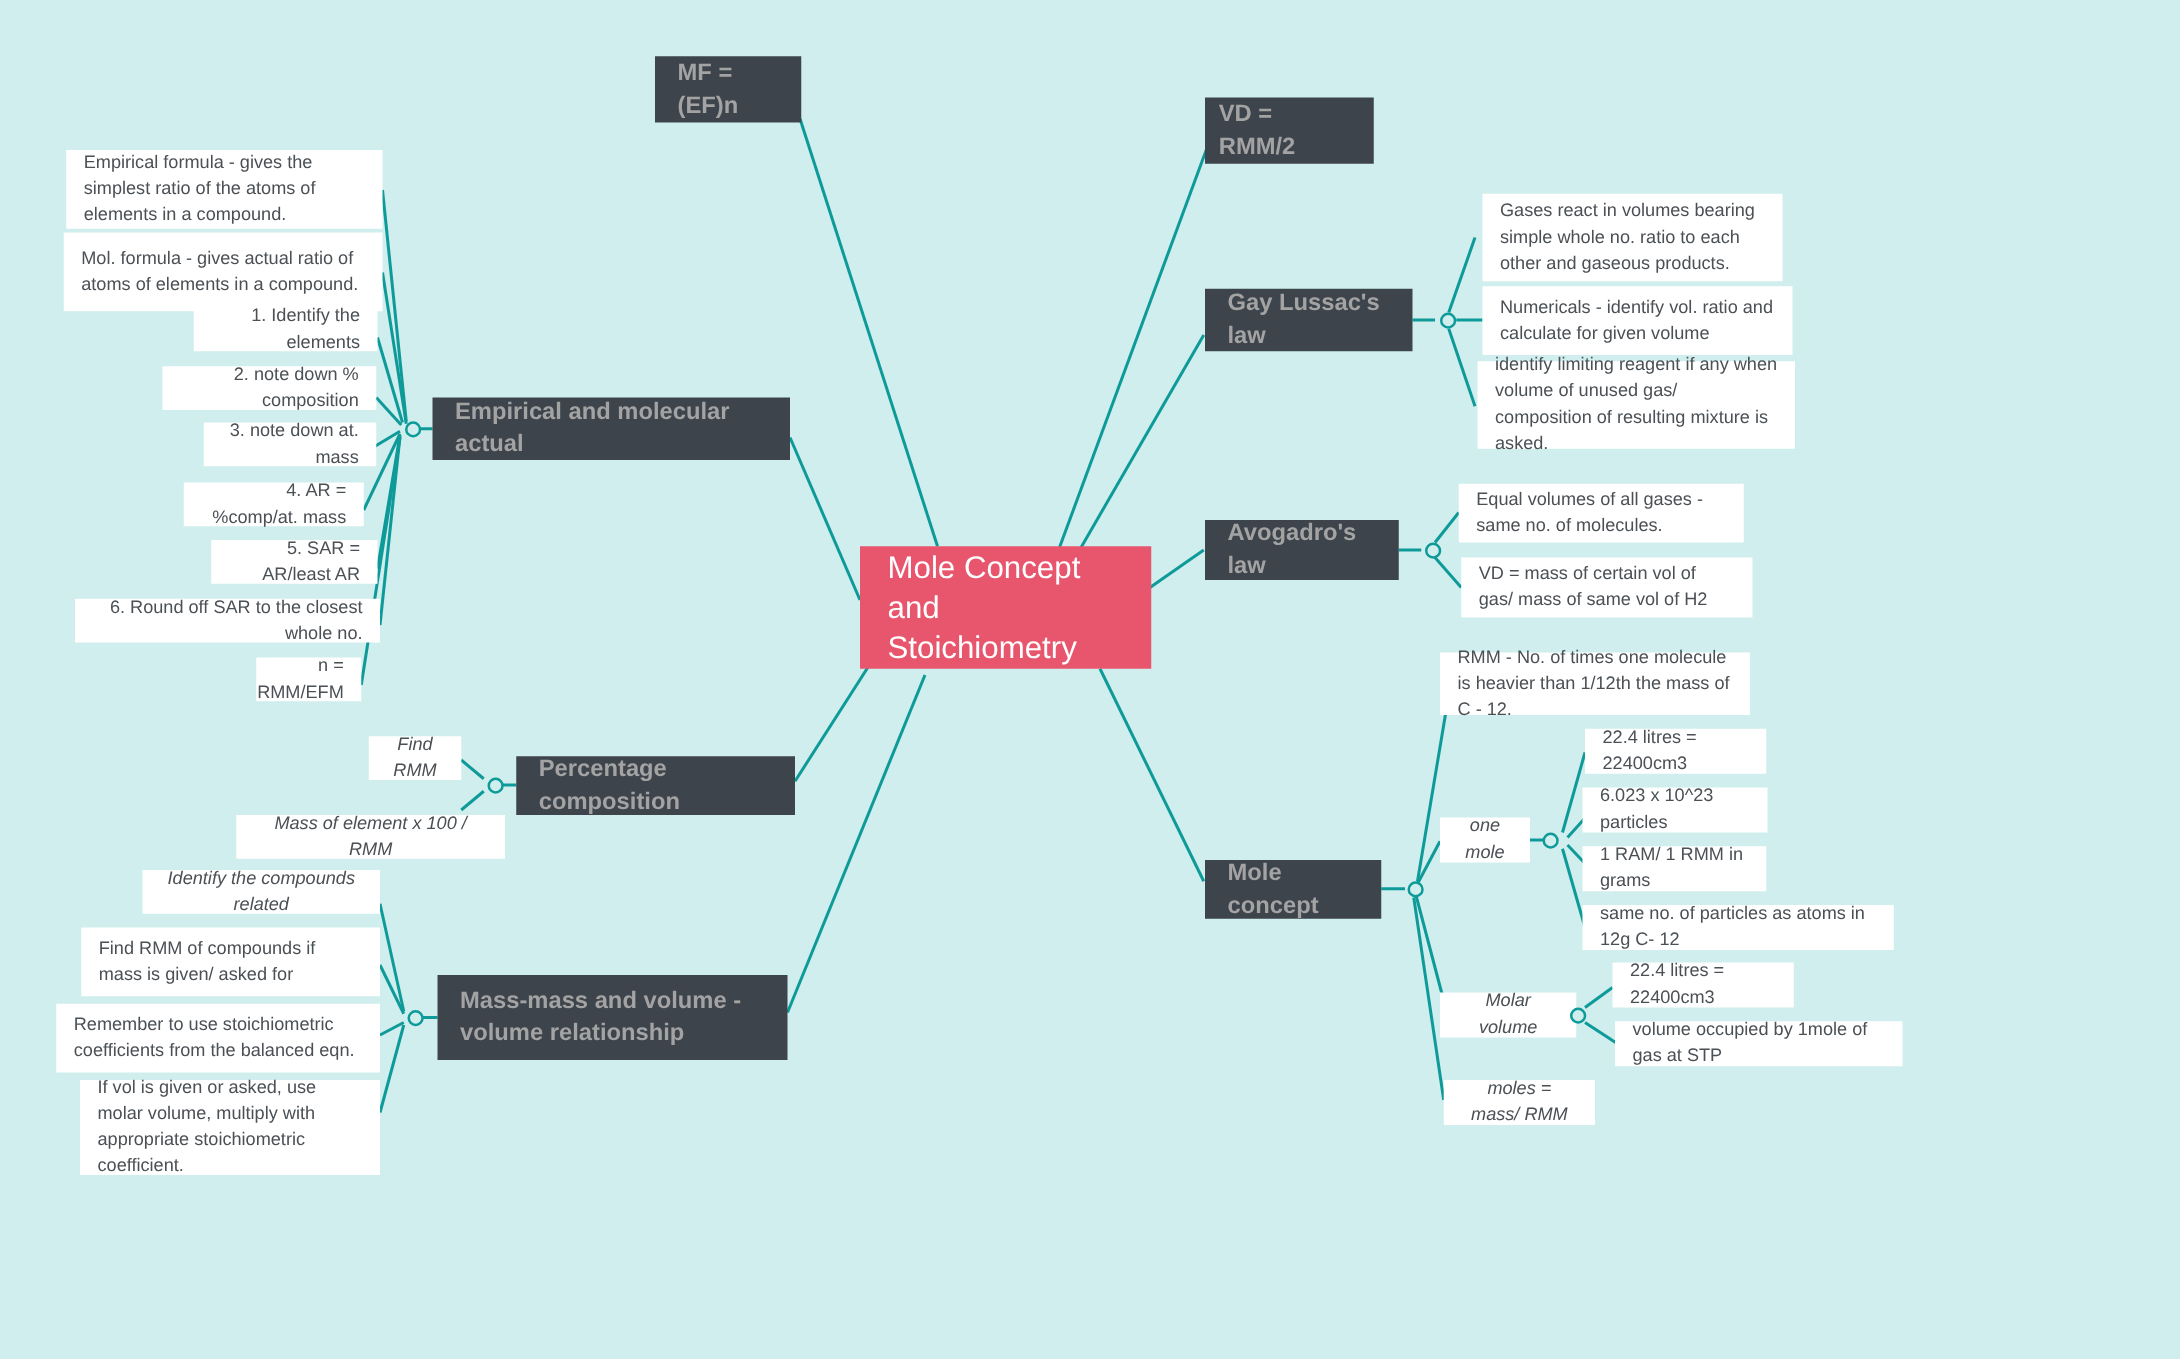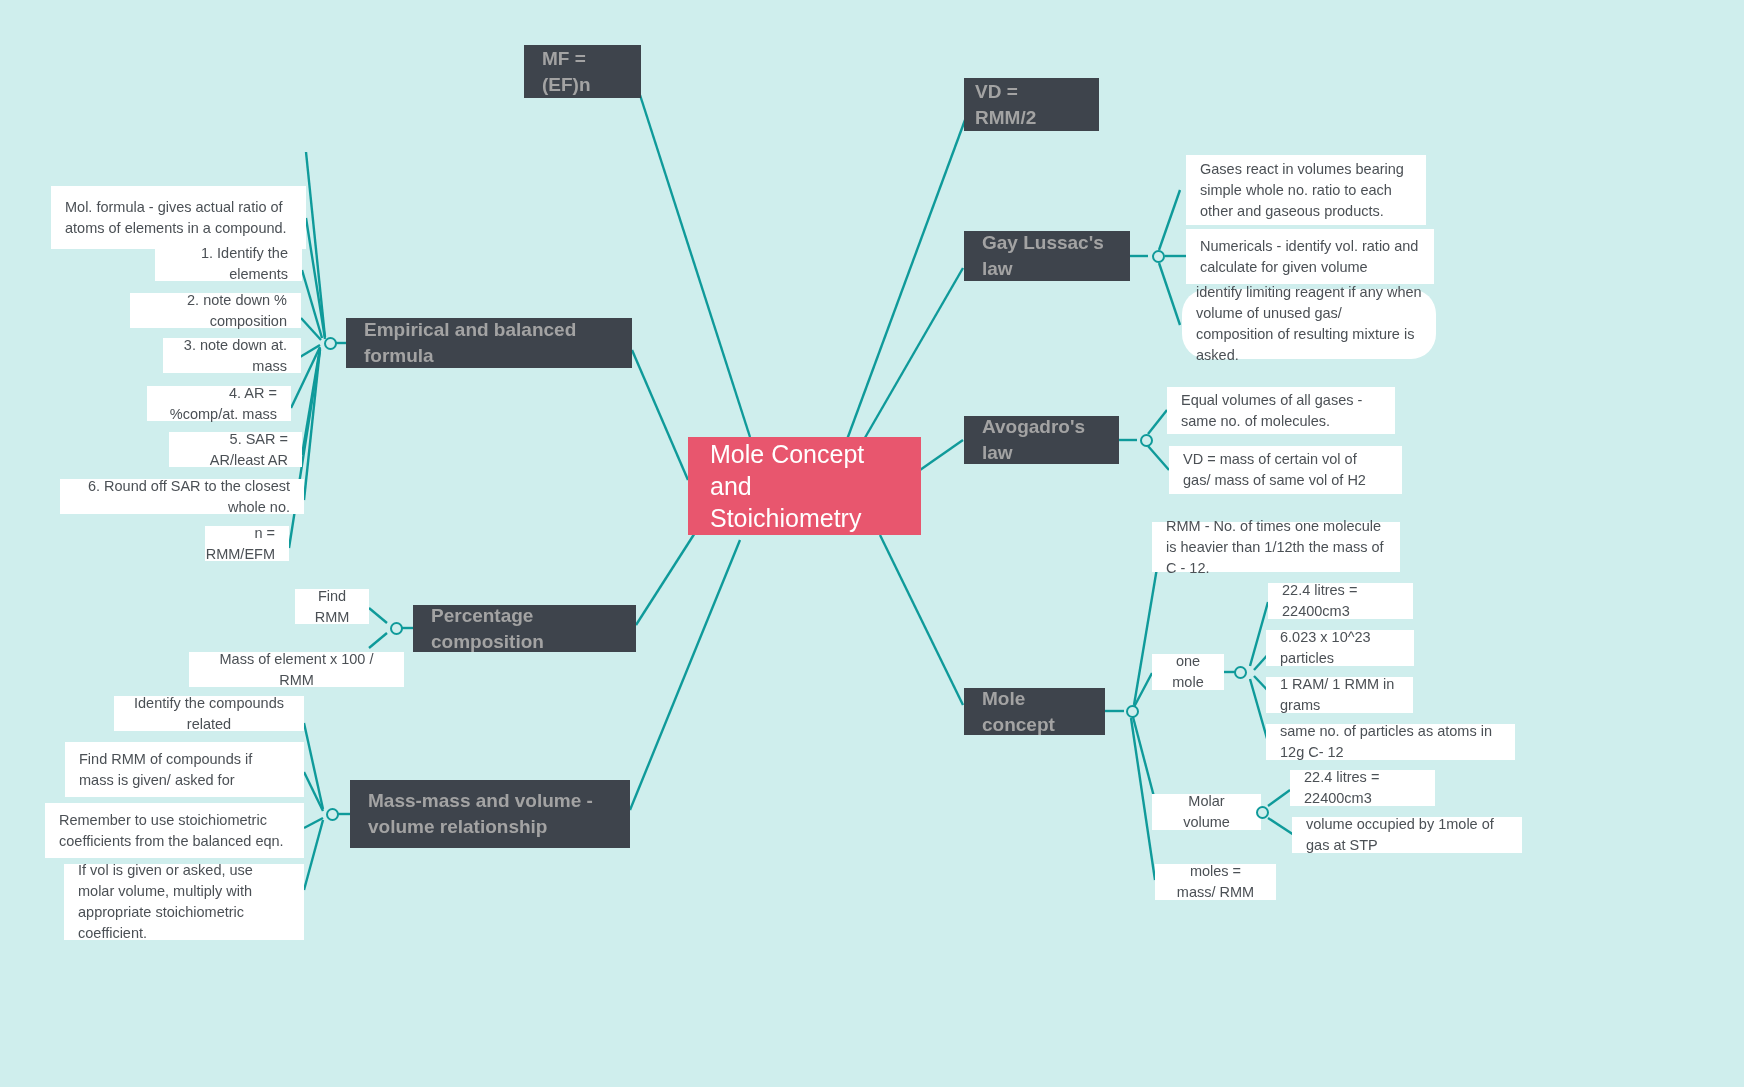--- a/index.html
+++ b/index.html
@@ -28,21 +28,21 @@
   }
   .leaf{
     background:#ffffff;color:#4b5055;
     font-size:14.5px;line-height:21px;
     padding:10px 14px;
     display:flex;align-items:center;
     box-sizing:border-box;
   }
   .leaf.r{justify-content:flex-end;text-align:right;}
   .leaf.l{justify-content:flex-start;text-align:left;}
-  .leaf.c{justify-content:flex-start;text-align:center;}
+  .leaf.c{justify-content:flex-start;text-align:center;font-style:italic;}
   .hub{position:absolute;width:13px;height:13px;border-radius:50%;
        background:#cfeeed;border:2.5px solid #0f9a9a;box-sizing:border-box;}
 </style>
 </head>
 <body>
 
 <div id="canvas">
 
   <svg class="links" viewBox="0 0 1744 1087">
     <g fill="none" stroke="#0f9a9a" stroke-width="2.4">
@@ -117,24 +117,27 @@
 
   <div class="node dark" style="left:524px;top:45px;width:117px;height:53px;">
     <span>MF = (EF)n</span>
   </div>
 
   <div class="node dark" style="left:964px;top:78px;width:135px;height:53px;padding-left:11px;">
     <span>VD = RMM/2</span>
   </div>
 
   <div class="node dark" style="left:346px;top:318px;width:286px;height:50px;">
-    <span>Empirical and balanced formula</span>
+    <span>Empirical and molecular actual</span>
   </div>
   <div class="hub" style="left:324px;top:337px;"></div>
 
+  <div class="node leaf l" style="left:53px;top:120px;width:253px;height:63px;">
+    <span>Empirical formula - gives the simplest ratio of the atoms of elements in a compound.</span>
+  </div>
   <div class="node leaf l" style="left:51px;top:186px;width:255px;height:63px;">
     <span>Mol. formula - gives actual ratio of atoms of elements in a compound.</span>
   </div>
   <div class="node leaf r" style="left:155px;top:246px;width:147px;height:35px;padding-left:12px;">
     <span>1. Identify the elements</span>
   </div>
   <div class="node leaf r" style="left:130px;top:293px;width:171px;height:35px;">
     <span>2. note down % composition</span>
   </div>
   <div class="node leaf r" style="left:163px;top:338px;width:138px;height:35px;">
@@ -187,21 +190,21 @@
     <span>Gay Lussac's law</span>
   </div>
   <div class="hub" style="left:1152px;top:250px;"></div>
 
   <div class="node leaf l" style="left:1186px;top:155px;width:240px;height:70px;">
     <span>Gases react in volumes bearing simple whole no. ratio to each other and gaseous products.</span>
   </div>
   <div class="node leaf l" style="left:1186px;top:229px;width:248px;height:55px;">
     <span>Numericals - identify vol. ratio and calculate for given volume</span>
   </div>
-  <div class="node leaf l" style="left:1182px;top:289px;width:254px;height:70px;border-radius:25px;">
+  <div class="node leaf l" style="left:1182px;top:289px;width:254px;height:70px;">
     <span>identify limiting reagent if any when volume of unused gas/ composition of resulting mixture is asked.</span>
   </div>
 
   <div class="node dark" style="left:964px;top:416px;width:155px;height:48px;">
     <span>Avogadro's law</span>
   </div>
   <div class="hub" style="left:1140px;top:434px;"></div>
 
   <div class="node leaf l" style="left:1167px;top:387px;width:228px;height:47px;">
     <span>Equal volumes of all gases - same no. of molecules.</span>

